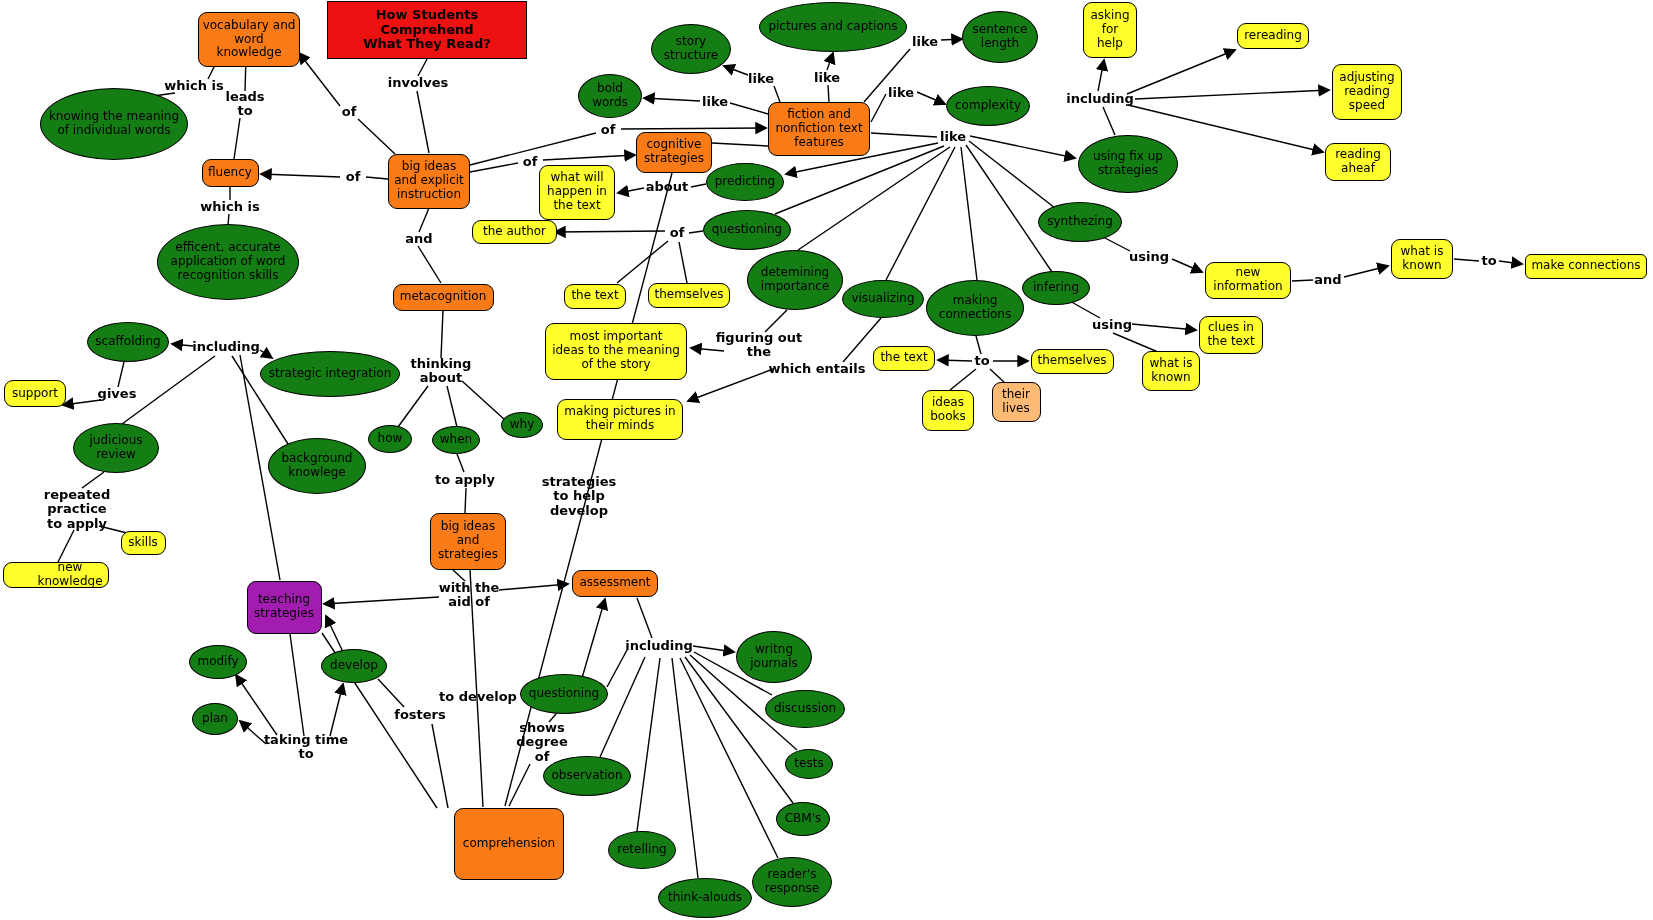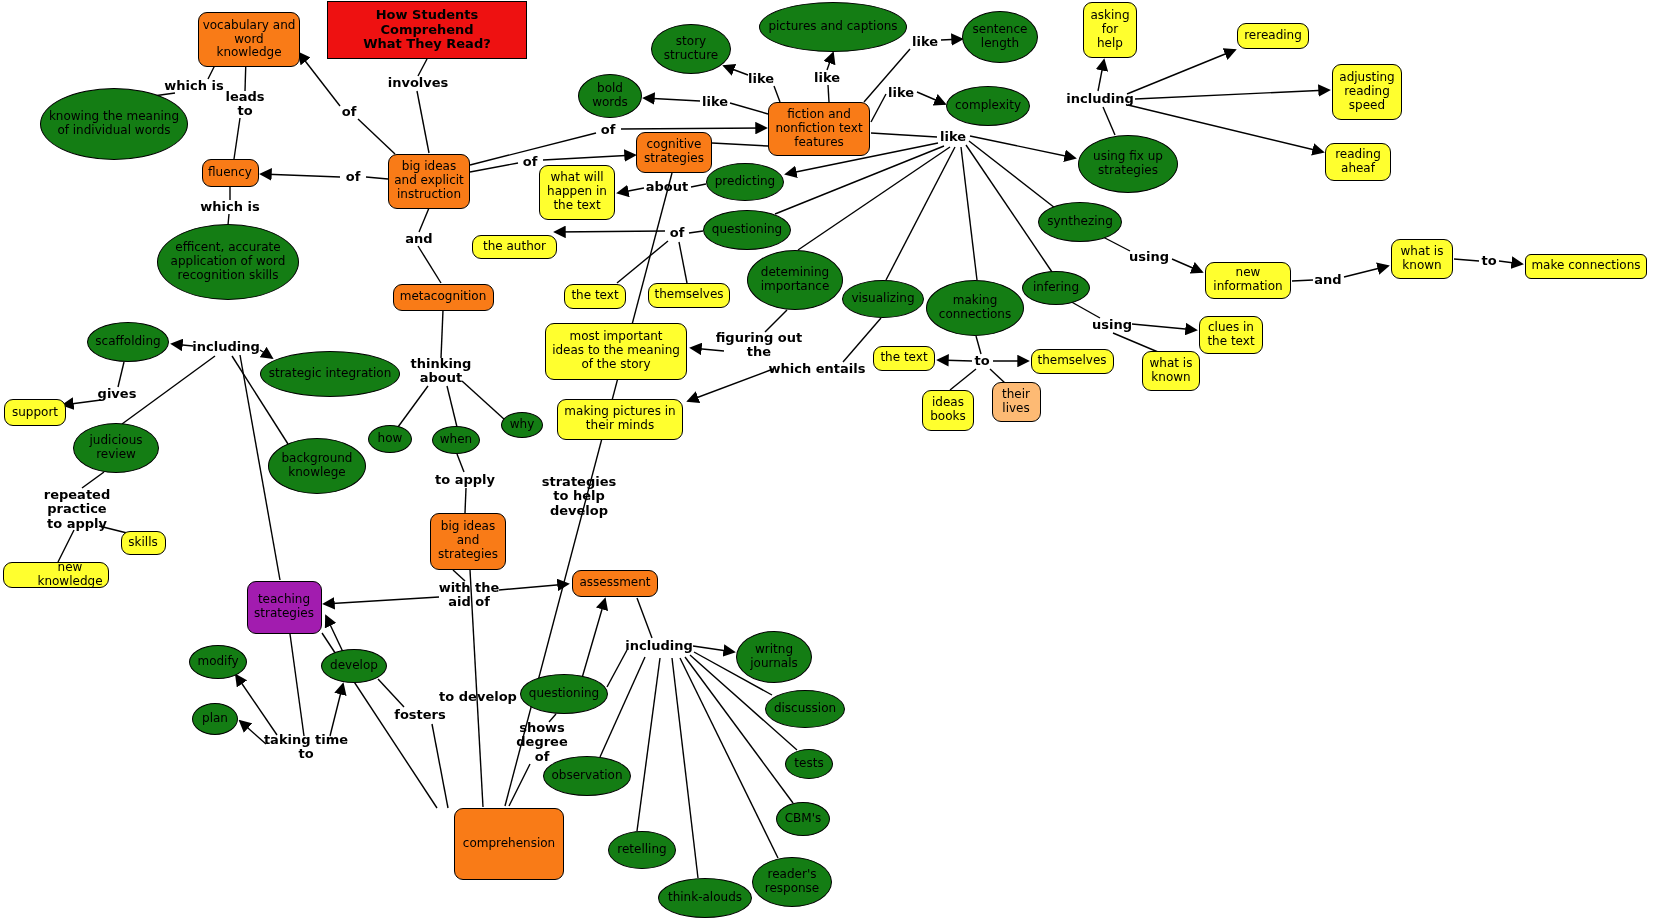--- a/index.html
+++ b/index.html
@@ -220,21 +220,21 @@
 help</div>
       <div class="node rect" style="left: 1237px; top: 23px; width: 72px; height: 26px; background: rgb(255, 255, 46);">rereading</div>
       <div class="node rect" style="left: 1332px; top: 64px; width: 70px; height: 56px; background: rgb(255, 255, 46);">adjusting
 reading
 speed</div>
       <div class="node rect" style="left: 1325px; top: 143px; width: 66px; height: 38px; background: rgb(255, 255, 46);">reading
 aheaf</div>
       <div class="node rect" style="left: 539px; top: 164.5px; width: 76px; height: 55px; background: rgb(255, 255, 46);">what will
 happen in
 the text</div>
-      <div class="node rect" style="left: 472px; top: 235px; width: 85px; height: 24px; background: rgb(255, 255, 46);">the author</div>
+      <div class="node rect" style="left: 472px; top: 220px; width: 85px; height: 24px; background: rgb(255, 255, 46);">the author</div>
       <div class="node rect" style="left: 564px; top: 283.5px; width: 62px; height: 25px; background: rgb(255, 255, 46);">the text</div>
       <div class="node rect" style="left: 648px; top: 282.5px; width: 82px; height: 25px; background: rgb(255, 255, 46);">themselves</div>
       <div class="node rect" style="left: 545px; top: 322.5px; width: 142px; height: 57px; background: rgb(255, 255, 46);">most important
 ideas to the meaning
 of the story</div>
       <div class="node rect" style="left: 557px; top: 398.5px; width: 126px; height: 41px; background: rgb(255, 255, 46);">making pictures in
 their minds</div>
       <div class="node rect" style="left: 1205px; top: 261.5px; width: 86px; height: 37px; background: rgb(255, 255, 46);">new
 information</div>
       <div class="node rect" style="left: 1391px; top: 239px; width: 62px; height: 40px; background: rgb(255, 255, 46);">what is
@@ -243,21 +243,21 @@
       <div class="node rect" style="left: 1199px; top: 316px; width: 64px; height: 38px; background: rgb(255, 255, 46);">clues in
 the text</div>
       <div class="node rect" style="left: 1142px; top: 351px; width: 58px; height: 40px; background: rgb(255, 255, 46);">what is
 known</div>
       <div class="node rect" style="left: 873px; top: 345.5px; width: 62px; height: 25px; background: rgb(255, 255, 46);">the text</div>
       <div class="node rect" style="left: 1030.5px; top: 348.5px; width: 83px; height: 25px; background: rgb(255, 255, 46);">themselves</div>
       <div class="node rect" style="left: 922px; top: 389.5px; width: 52px; height: 41px; background: rgb(255, 255, 46);">ideas
 books</div>
       <div class="node rect" style="left: 991.5px; top: 382px; width: 49px; height: 40px; background: #fdba74;">their
 lives</div>
-      <div class="node rect" style="left: 4px; top: 399px; width: 62px; height: 27px; background: rgb(255, 255, 46);">support</div>
+      <div class="node rect" style="left: 4px; top: 380px; width: 62px; height: 27px; background: rgb(255, 255, 46);">support</div>
       <div class="node rect" style="left: 120.5px; top: 531px; width: 45px; height: 24px; background: rgb(255, 255, 46);">skills</div>
       <div class="node rect" style="left: 3px; top: 562px; width: 106px; height: 26px; background: rgb(255, 255, 46); padding-left: 28px;">new knowledge</div>
     </div>
   <div id="labels-layer">
       <div class="lbl" style="left: 194px; top: 86px;">which is</div>
       <div class="lbl" style="left: 245px; top: 104px;">leads
 to</div>
       <div class="lbl" style="left: 349px; top: 112px;">of</div>
       <div class="lbl" style="left: 418px; top: 83px;">involves</div>
       <div class="lbl" style="left: 353px; top: 177px;">of</div>

